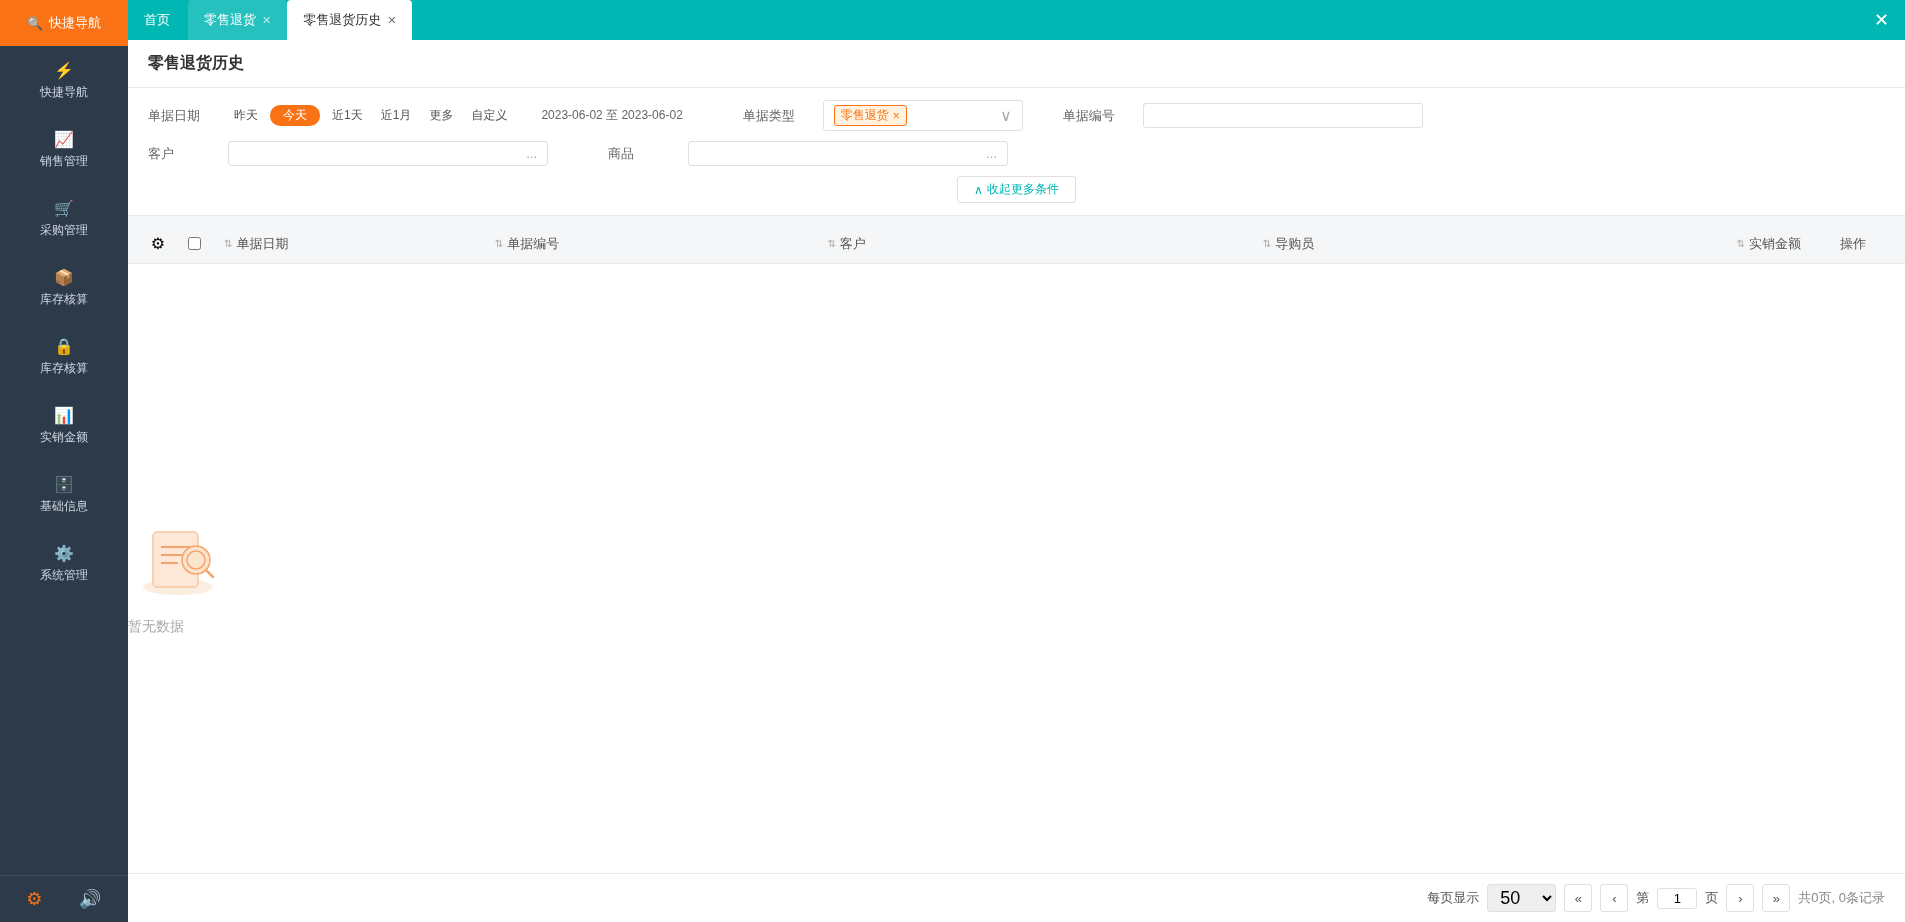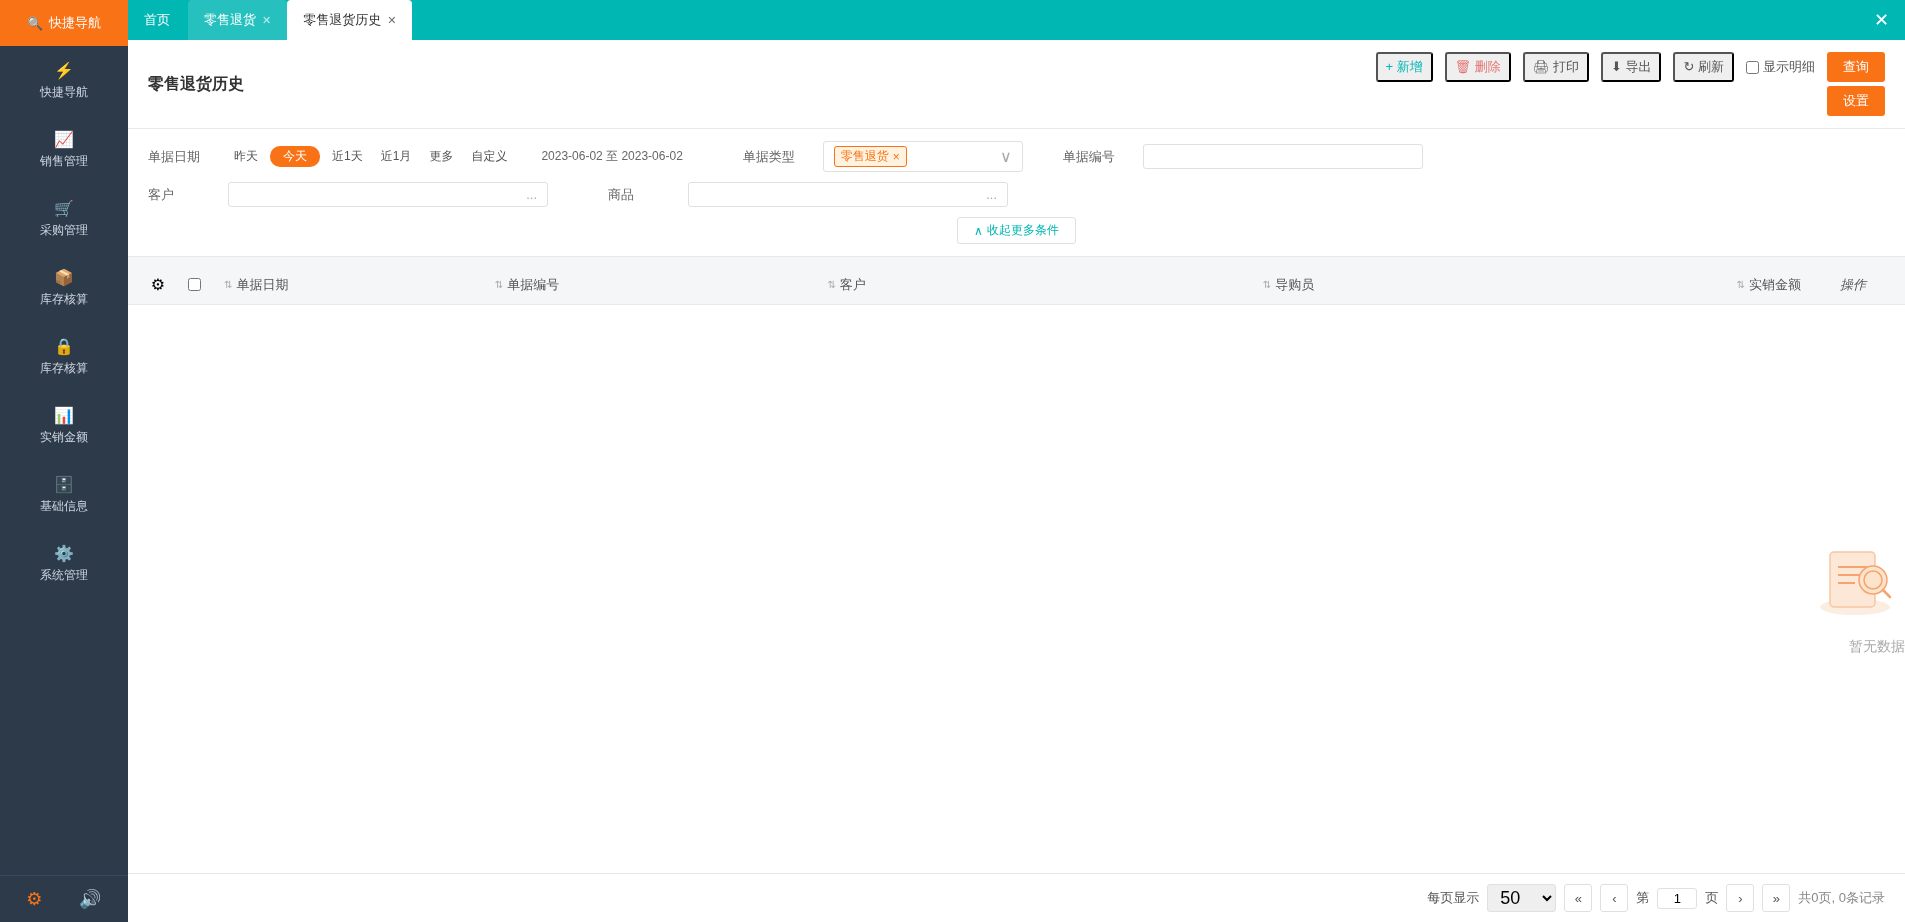--- a/index.html
+++ b/index.html
@@ -303,27 +303,27 @@
       color: #555;
       padding: 0 12px;
       cursor: pointer;
     }
     .th-sort { font-size: 10px; color: #aaa; }
     .th-date { flex: 1.2; }
     .th-num { flex: 1.5; }
     .th-customer { flex: 2; }
     .th-guide { flex: 1.5; }
     .th-amount { flex: 1; text-align: right; justify-content: flex-end; }
-    .th-op { width: 80px; text-align: left; justify-content: center; font-style: italic; }
+    .th-op { width: 80px; text-align: left; justify-content: center; }
 
     .empty-area {
       flex: 1;
       display: flex;
       flex-direction: column;
-      align-items: flex-end;
+      align-items: flex-start;
       justify-content: center;
       gap: 16px;
     }
     .empty-img {
       width: 100px;
       height: 100px;
     }
     .empty-text {
       font-size: 14px;
       color: #aaa;
@@ -445,37 +445,20 @@
     </div>
     <div class="topbar-close">
       <span>✕</span>
     </div>
   </div>
 
   <div class="content">
 
     <div class="page-header">
       <span class="page-title">零售退货历史</span>
-      <div class="header-right-actions">
-        <div style="display:flex;align-items:center;gap:12px;">
-          <button class="btn-action btn-new">+ 新增</button>
-          <button class="btn-action btn-delete">🗑 删除</button>
-          <button class="btn-action">🖨 打印</button>
-          <button class="btn-action">⬇ 导出</button>
-          <button class="btn-action">↻ 刷新</button>
-          <div class="show-detail">
-            <input type="checkbox" style="">
-            <span>显示明细</span>
-          </div>
-        </div>
-        <div class="query-setting-btns">
-          <button class="btn-query">查询</button>
-          <button class="btn-setting">设置</button>
-        </div>
-      </div>
     </div>
 
     <div class="filter-area">
       <div class="filter-row">
         <span class="filter-label">单据日期</span>
         <div class="filter-date-btns">
           <span class="date-btn">昨天</span>
           <span class="date-btn date-btn-active">今天</span>
           <span class="date-btn">近1天</span>
           <span class="date-btn">近1月</span>

